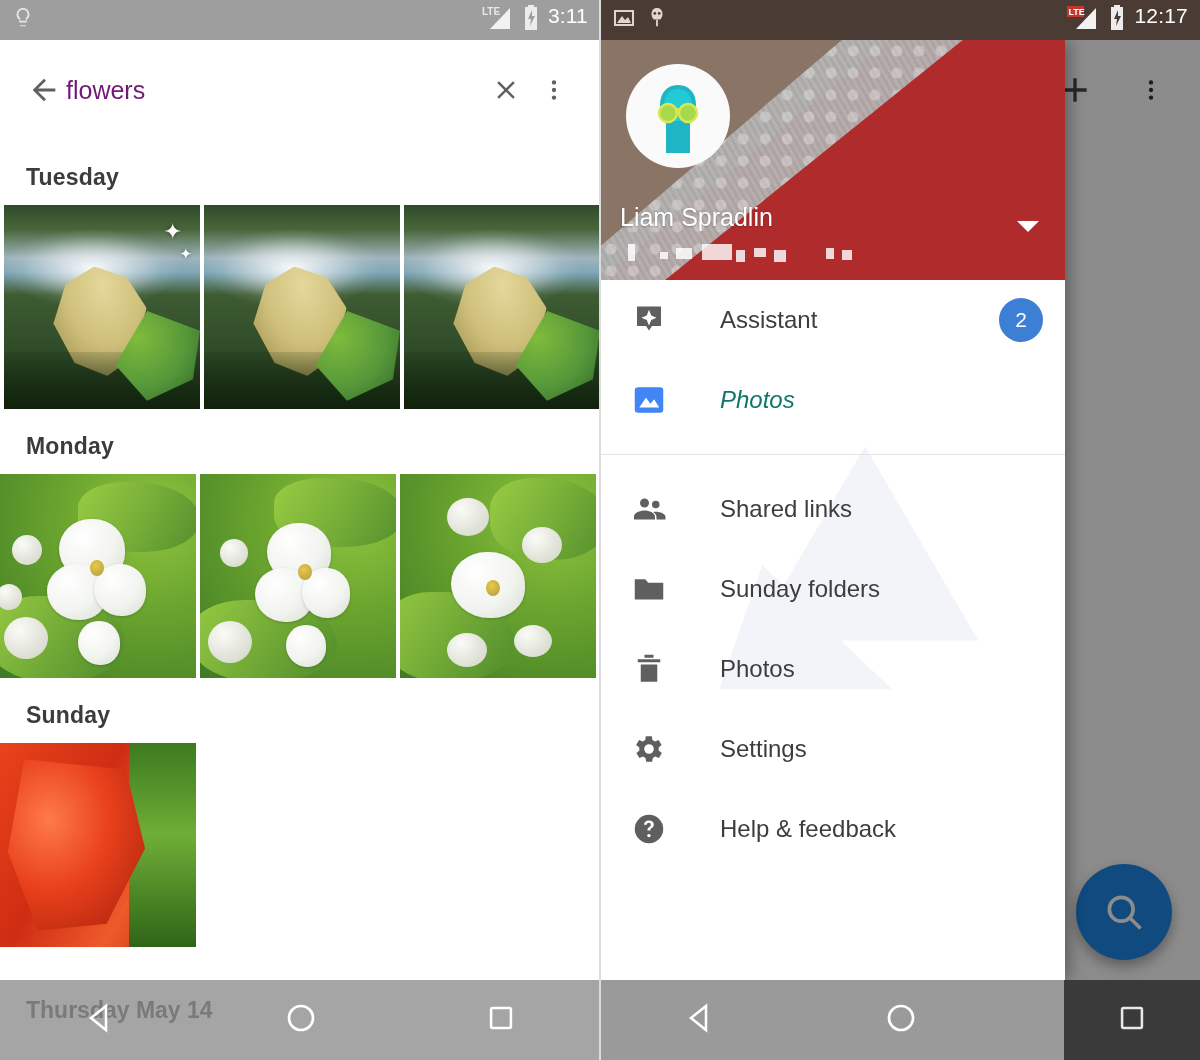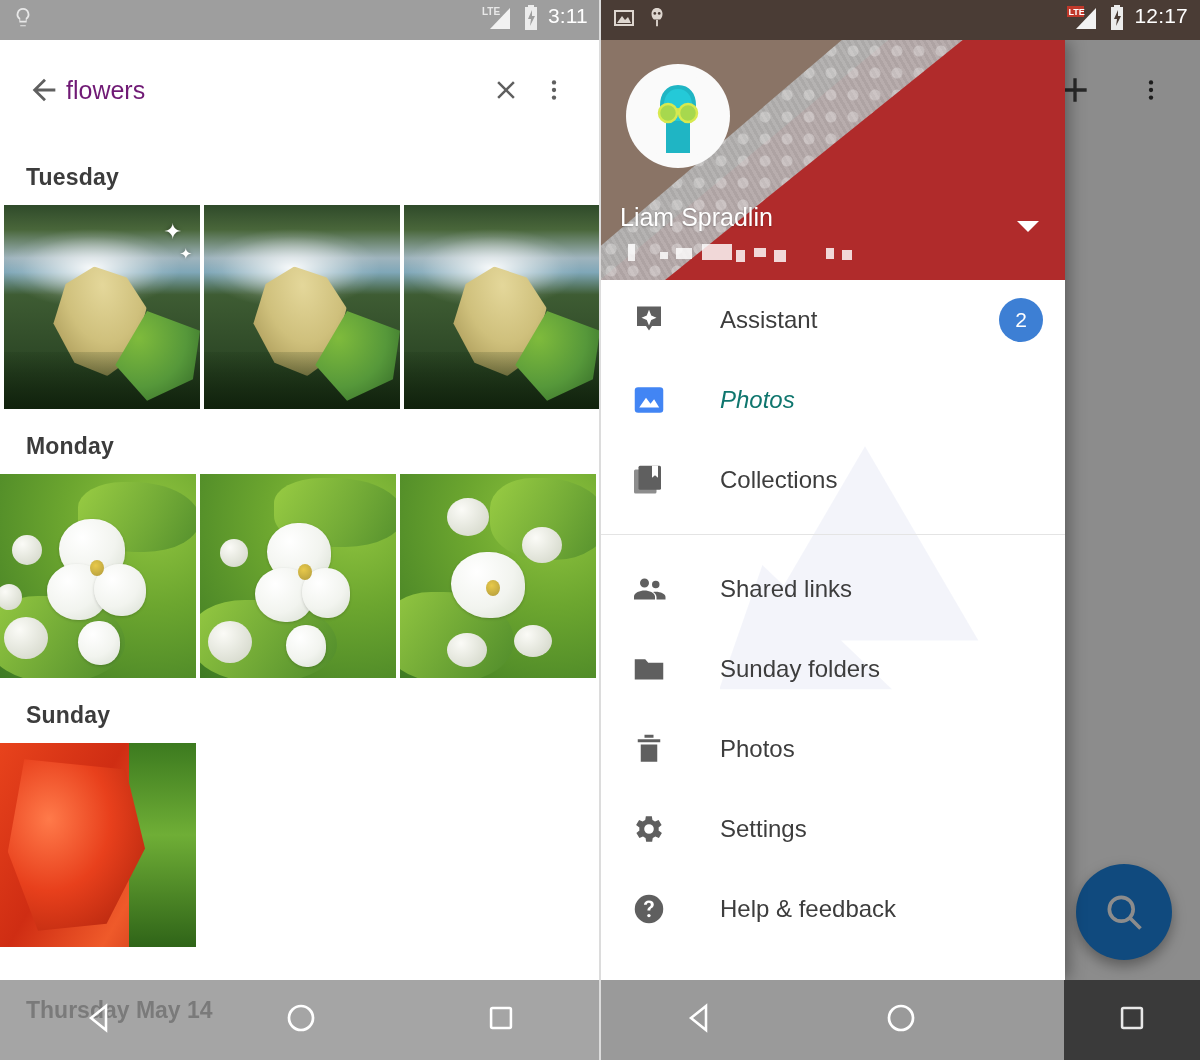--- a/index.html
+++ b/index.html
@@ -354,30 +354,20 @@
         <div class="d-item">
           <span class="d-icon">
             <svg width="36" height="36" viewBox="0 0 24 24">
               <rect x="2.5" y="3.5" width="19" height="17" rx="2.2" fill="#4285f4"></rect>
               <path fill="#fff" d="M5.5 17 L10 10.5 L13 14.5 L15.4 11.5 L18.8 17 Z"></path>
             </svg>
           </span>
           <span class="d-label active">Photos</span>
         </div>
 
-        <div class="d-item">
-          <span class="d-icon">
-            <svg width="36" height="36" viewBox="0 0 24 24">
-              <rect x="2" y="5" width="15" height="16" rx="1" fill="#8d8d8d"></rect>
-              <rect x="5" y="2.5" width="15" height="16" rx="1" fill="#5f5f5f"></rect>
-              <path fill="#fff" d="M14 2.5h4v8l-2-1.7-2 1.7z"></path>
-            </svg>
-          </span>
-          <span class="d-label">Collections</span>
-        </div>
 
         <div class="divider"></div>
 
         <div class="d-item">
           <span class="d-icon">
             <svg width="36" height="36" viewBox="0 0 24 24">
                 <path fill="#5f5f5f" d="M9 11a3 3 0 1 0 0-6 3 3 0 0 0 0 6zm7.5.5a2.5 2.5 0 1 0 0-5 2.5 2.5 0 0 0 0 5zM9 13c-3 0-7 1.5-7 4v2h14v-2c0-2.5-4-4-7-4zm7.5.8c-.6 0-1.2.05-1.8.15 1.4.9 2.3 2.1 2.3 3.55V19H23v-1.7c0-2.1-3.3-3.5-6.5-3.5z"></path>
               </svg>
           </span>
           <span class="d-label">Shared links</span>

